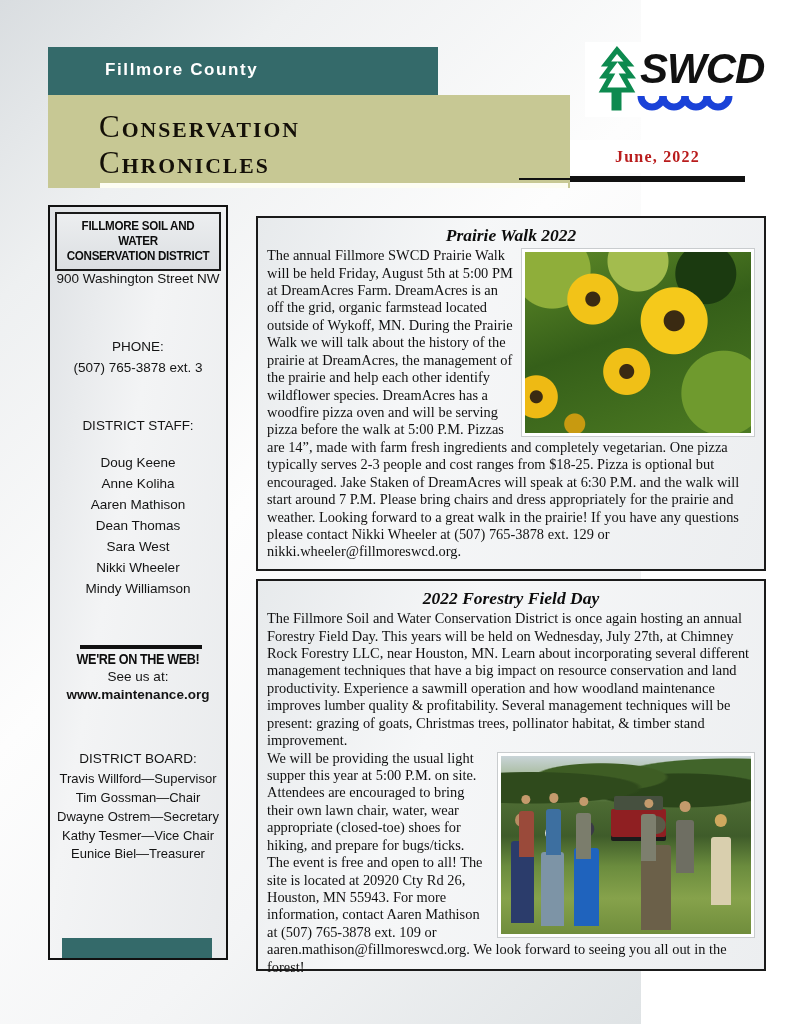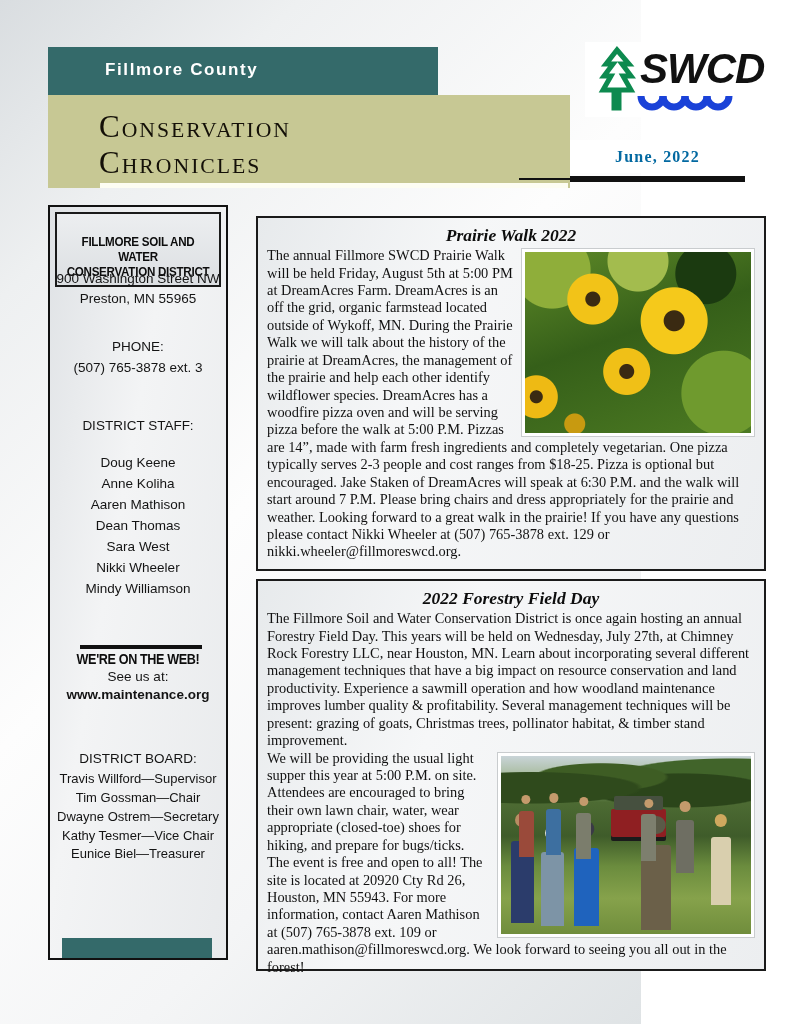--- a/index.html
+++ b/index.html
@@ -60,21 +60,21 @@
   .mast-title-1 {
     top: 14px;
     font-size: 31px;
     letter-spacing: 2.0px;
   }
   .mast-title-2 {
     top: 50px;
     font-size: 31px;
     letter-spacing: 2.0px;
   }
-  .sc { font-size: 0.70em; }
+  .sc { font-size: 0.70em; font-weight: bold; }
   .mast-rule {
     position: absolute;
     left: 52px;
     top: 88px;
     width: 468px;
     height: 5px;
     background: #fdfdf2;
   }
 
   
@@ -113,21 +113,21 @@
     background: #ffffff;
     display: flex;
     align-items: center;
     justify-content: center;
   }
   .date-text {
     font-family: "Liberation Serif", serif;
     font-weight: bold;
     font-size: 16px;
     letter-spacing: 1.2px;
-    color: #0369a1;
+    color: #b91c1c;
   }
   .date-underbar {
     position: absolute;
     left: 570px;
     top: 176px;
     width: 175px;
     height: 6px;
     background: #111111;
   }
   .date-underbar-tail {
@@ -149,21 +149,21 @@
     border: 2px solid #111111;
     background: linear-gradient(100deg, #dfe2e5 0%, #f3f4f5 40%, #e8eaec 100%);
     box-sizing: border-box;
   }
   .sb-titlebox {
     position: absolute;
     left: 5px;
     top: 5px;
     right: 5px;
     border: 2px solid #1a1a1a;
-    padding: 21px 2px 6px 2px;
+    padding: 5px 2px 6px 2px;
     text-align: center;
     background: linear-gradient(180deg, #eceef0 0%, #dcdfe2 100%);
   }
   .sb-title-line {
     font-family: "Liberation Sans", sans-serif;
     font-weight: bold;
     font-size: 12.5px;
     line-height: 1.18;
     color: #0d0d0d;
     letter-spacing: -0.3px;
@@ -341,21 +341,20 @@
 
   <div class="sidebar">
 
     <div class="sb-titlebox">
       <div class="sb-title-line">FILLMORE SOIL AND WATER</div>
       <div class="sb-title-line">CONSERVATION DISTRICT</div>
     </div>
 
     <div class="sb-block sb-addr">
       <div>900 Washington Street NW</div>
-      <div>Preston, MN 55965</div>
     </div>
 
     <div class="sb-block sb-phone">
       <div>PHONE:</div>
       <div>(507) 765-3878 ext. 3</div>
     </div>
 
     <div class="sb-block sb-staff-head">DISTRICT STAFF:</div>
     <div class="sb-block sb-staff">
       <div>Doug Keene</div>

